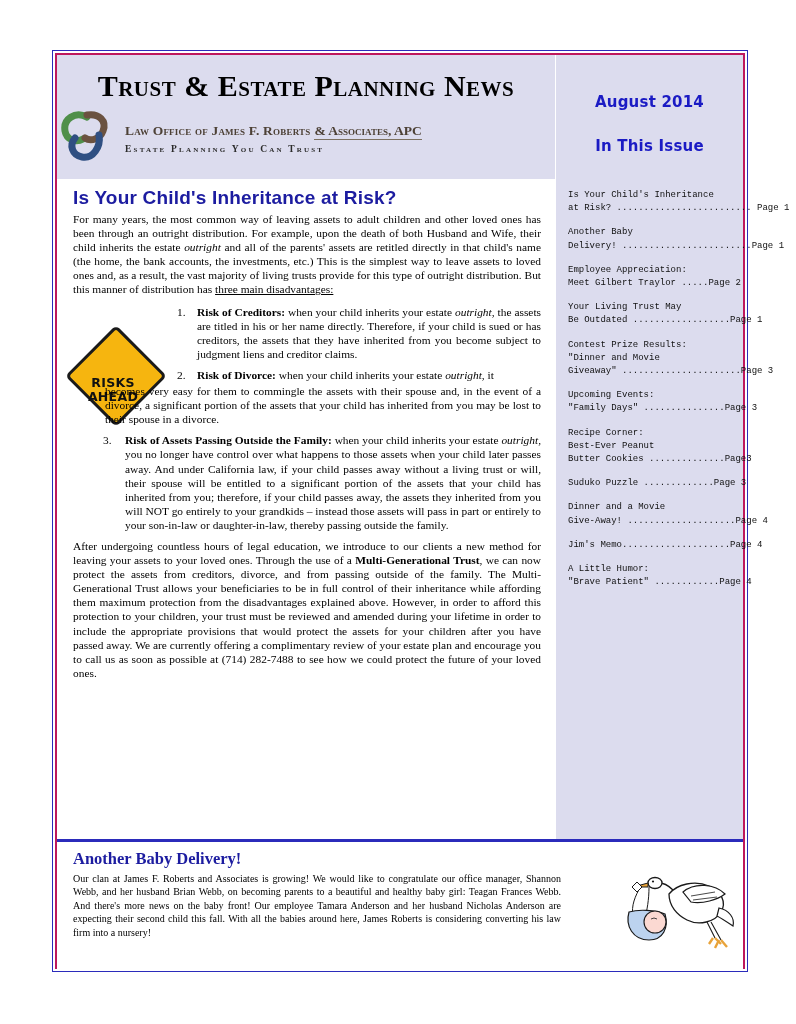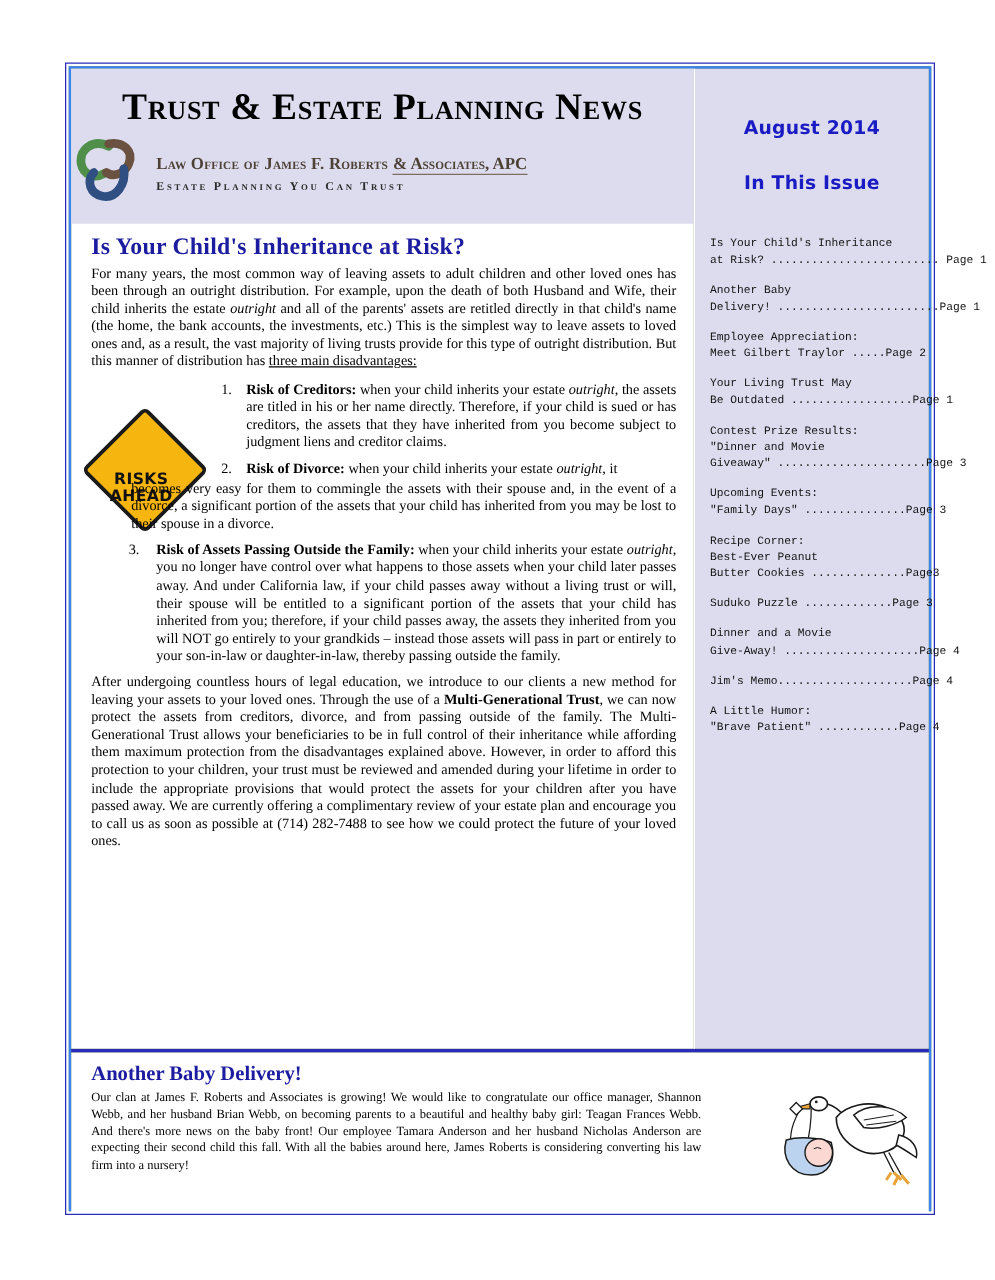--- a/index.html
+++ b/index.html
@@ -23,23 +23,23 @@
     width: 696px;
     height: 922px;
     border: 1px solid #2b2bbb;
     padding: 2px;
     box-sizing: border-box;
     background: #ffffff;
   }
   #page-frame-inner {
     width: 100%;
     height: 100%;
-    border: 2px solid #3b82f6;
+    border: 2px solid #be185d;
     box-sizing: border-box;
-    background: #4d7c0f;
+    background: #bef264;
     position: relative;
   }
 
   
   #top-region {
     display: flex;
     align-items: stretch;
     height: 784px;
   }
 
@@ -113,21 +113,21 @@
   }
 
   
   #article {
     padding: 8px 14px 0 16px;
     flex: 1 1 auto;
     position: relative;
   }
   #article-title {
     color: #1c1ca0;
-    font-family: Liberation Serif, serif;
+    font-family: Liberation Sans, sans-serif;
     font-size: 19px;
     font-weight: 700;
     margin: 0 0 3px 0;
     letter-spacing: 0.2px;
   }
   .body-p {
     font-family: "Liberation Serif", serif;
     font-size: 11.4px;
     line-height: 14.1px;
     color: #000000;

